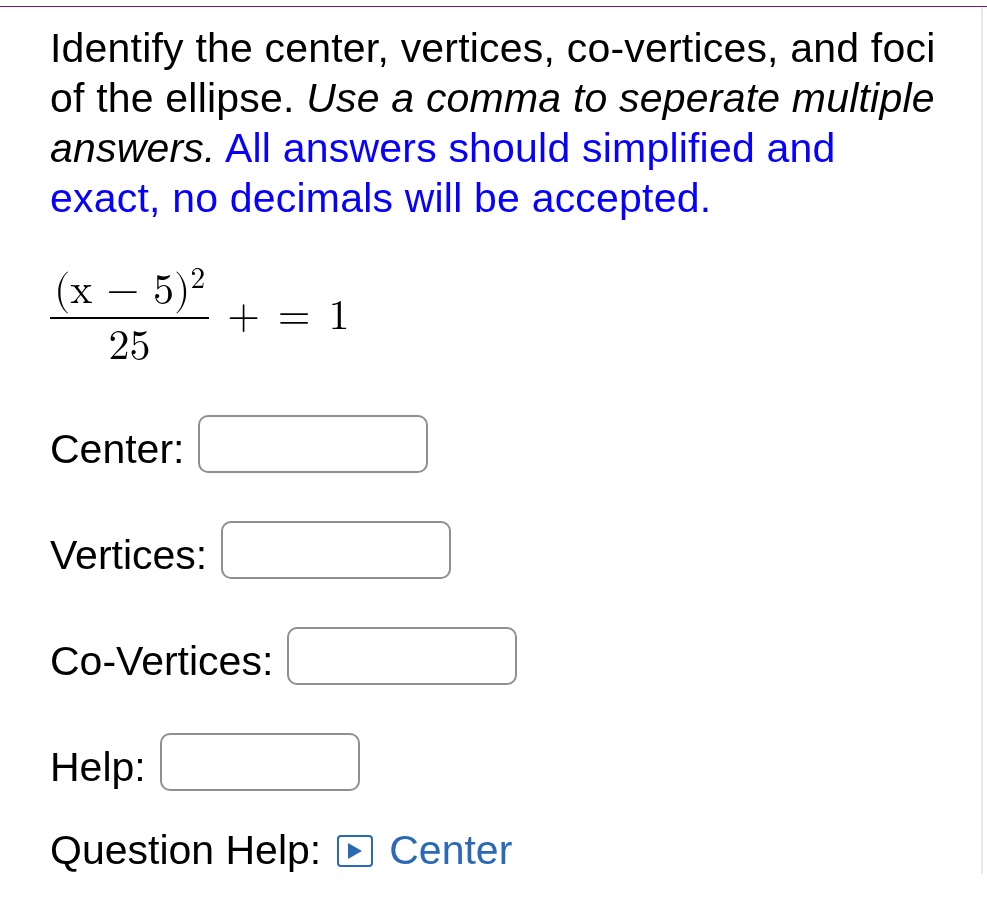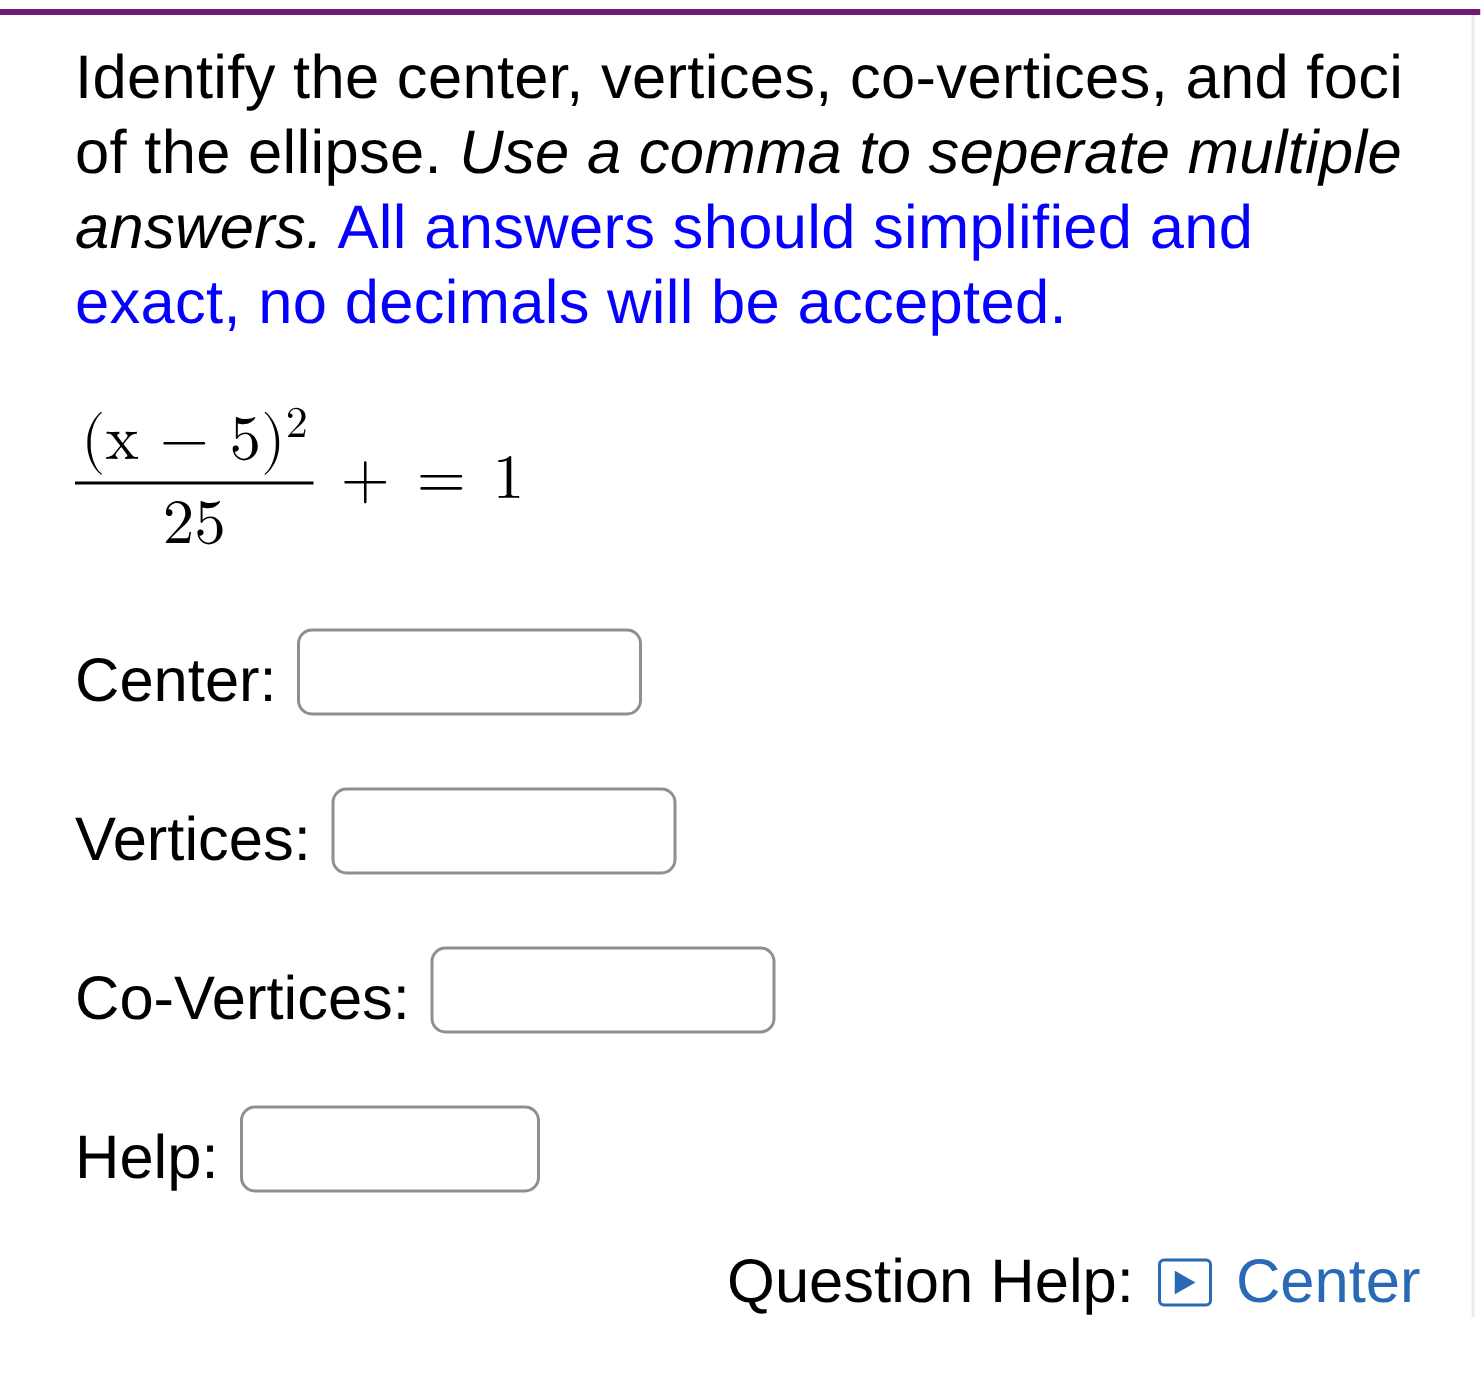--- a/index.html
+++ b/index.html
@@ -8,21 +8,21 @@
     padding: 0;
     width: 987px;
     height: 918px;
     overflow: hidden;
     font-family: "Trebuchet MS", "Lucida Sans Unicode", Verdana, sans-serif;
     background: #fff;
     color: #000;
   }
   .page {
     padding: 0 40px 0 50px;
-    border-top: 4px solid #701a75;
+    border-top: 1px solid #701a75;
     margin-top: 6px;
     position: relative;
   }
   .page::after {
     content: "";
     position: absolute;
     top: 0;
     right: 4px;
     width: 2px;
     height: 100%;
@@ -76,21 +76,20 @@
     padding: 4px 10px;
     outline: none;
   }
   .input.sm { width: 200px; }
   .help-row {
     display: flex;
     align-items: center;
     gap: 16px;
     margin-top: 36px;
     font-size: 41px;
-    justify-content: flex-end;
   }
   .video-icon {
     display: inline-flex;
     align-items: center;
     justify-content: center;
     width: 36px;
     height: 32px;
     border: 2.5px solid #2a69b5;
     border-radius: 4px;
   }

